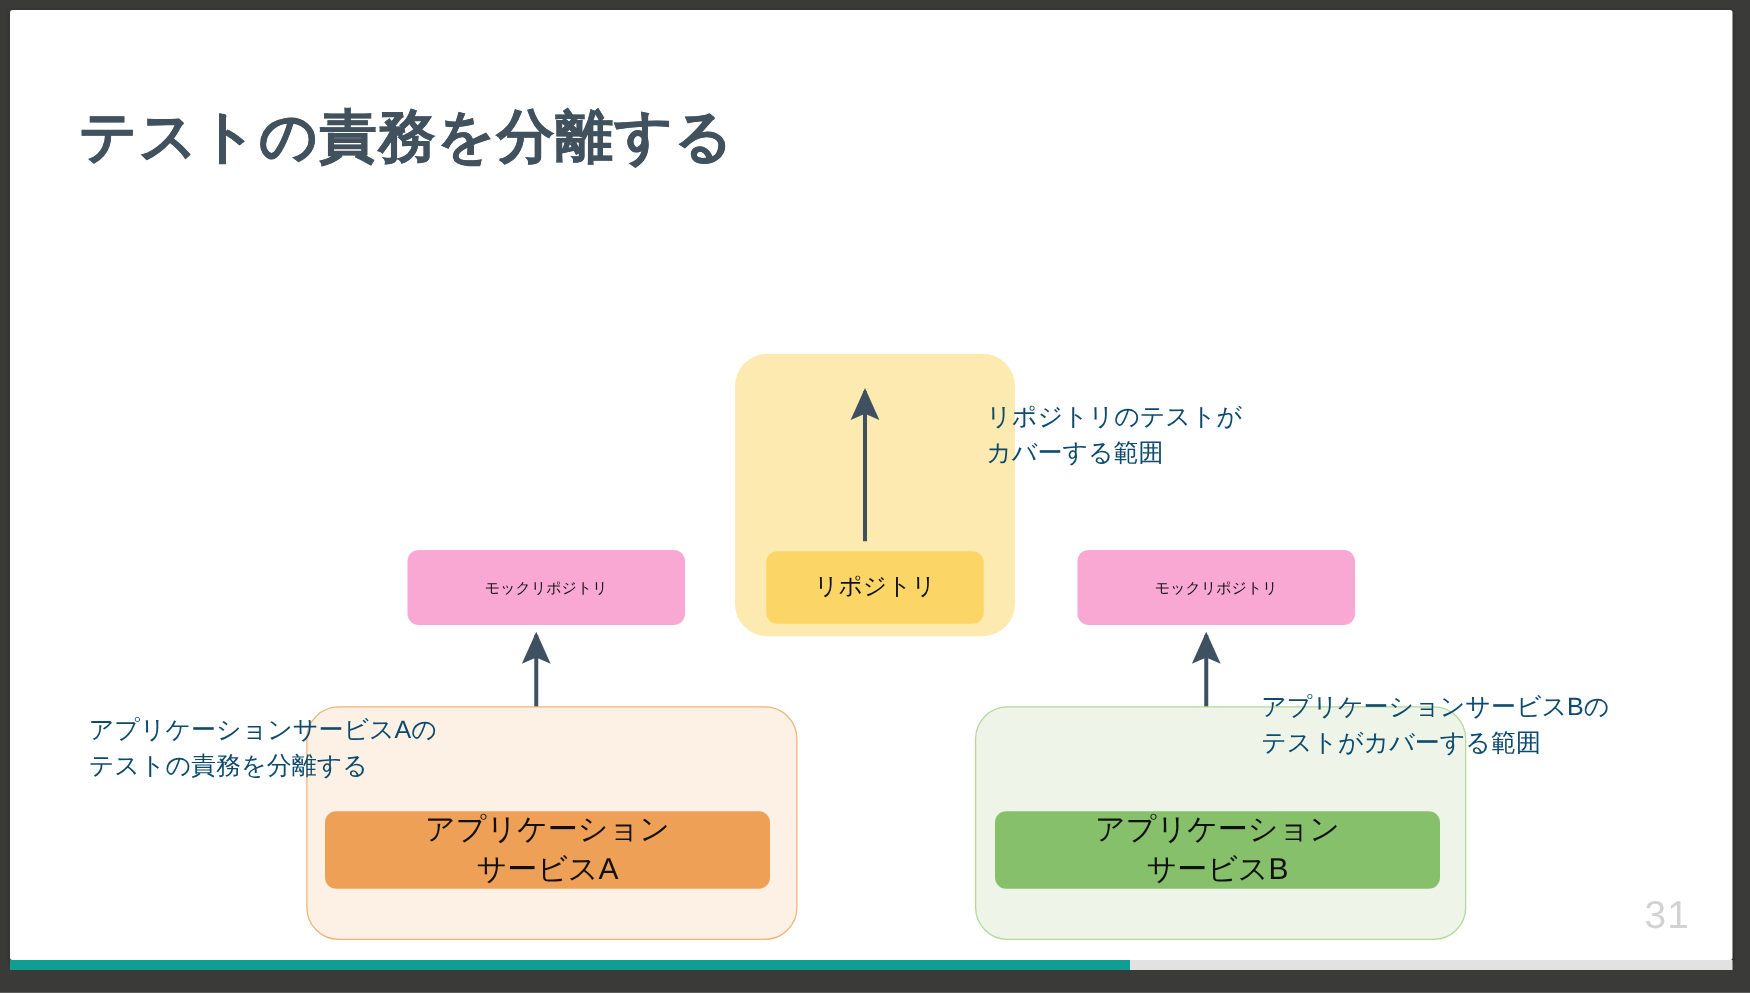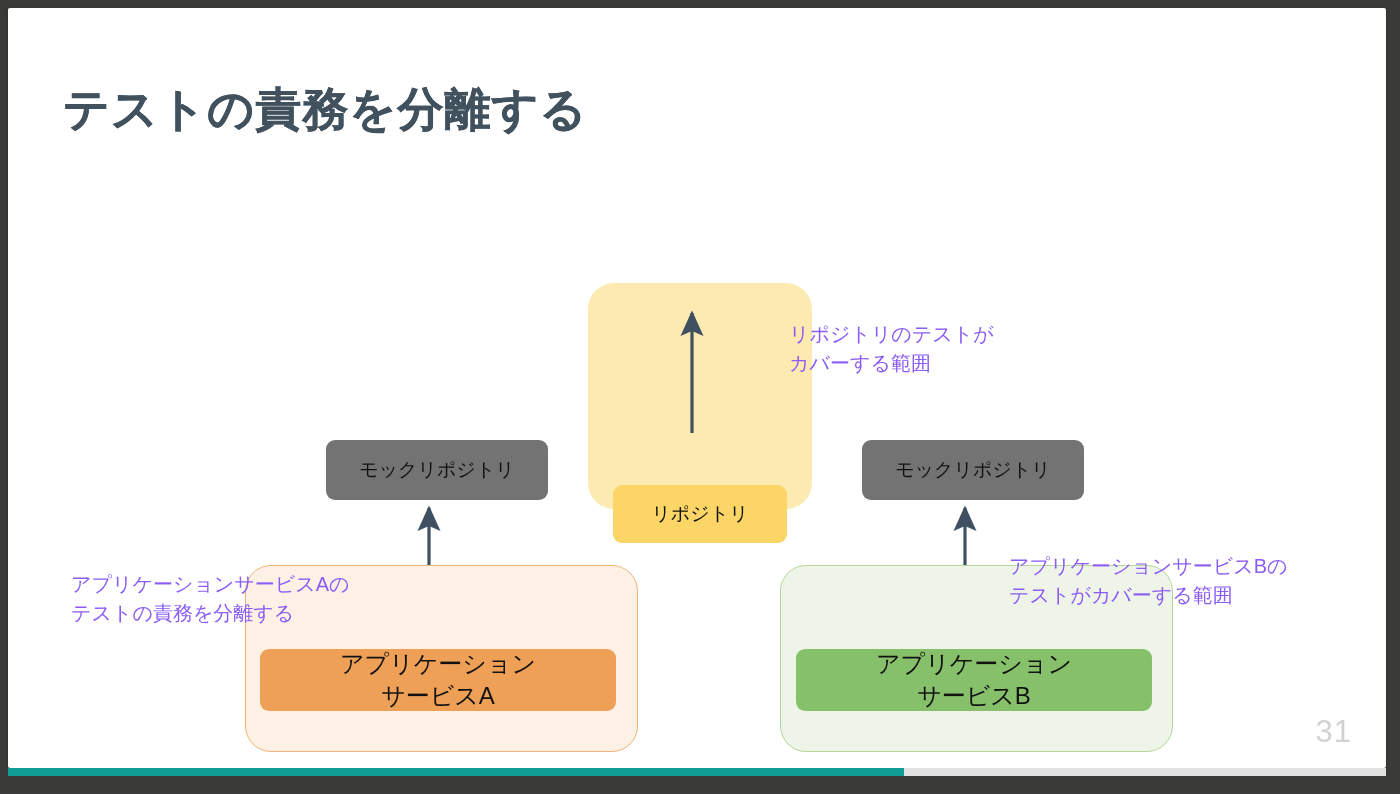--- a/index.html
+++ b/index.html
@@ -71,21 +71,21 @@
     text-align: center;
     color: #111111;
     font-size: 24px;
     line-height: 1.35;
     font-weight: 500;
     white-space: pre-line;
   }
 
   .ann-text {
     position: absolute;
-    color: #8b5cf6;
+    color: #0c4a6e;
     font-size: 20px;
     line-height: 1.45;
     white-space: pre-line;
   }
 
   
   #zone-repository {
     left: 580px;
     top: 275px;
     width: 224px;
@@ -132,36 +132,35 @@
   }
 
   #box-repository {
     left: 605px;
     top: 433px;
     width: 174px;
     height: 58px;
     background: #FBD565;
     border-radius: 9px;
     font-size: 19px;
-    margin-top: 44px;
   }
 
   #ann-repository {
     left: 781px;
     top: 312px;
     width: 300px;
   }
 
   
   .box-mock {
-    background: #737373;
+    background: #f9a8d4;
     border-radius: 9px;
     width: 222px;
     height: 60px;
-    font-size: 19px;
+    font-size: 12px;
   }
   #box-mock-left  { left: 318px; top: 432px; }
   #box-mock-right { left: 854px; top: 432px; }
 
   
   #zone-service-a {
     left: 237px;
     top: 557px;
     width: 393px;
     height: 187px;

